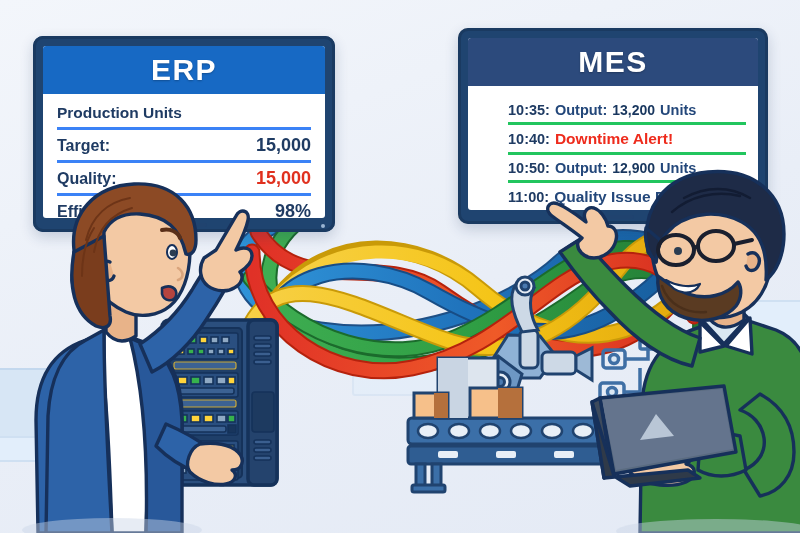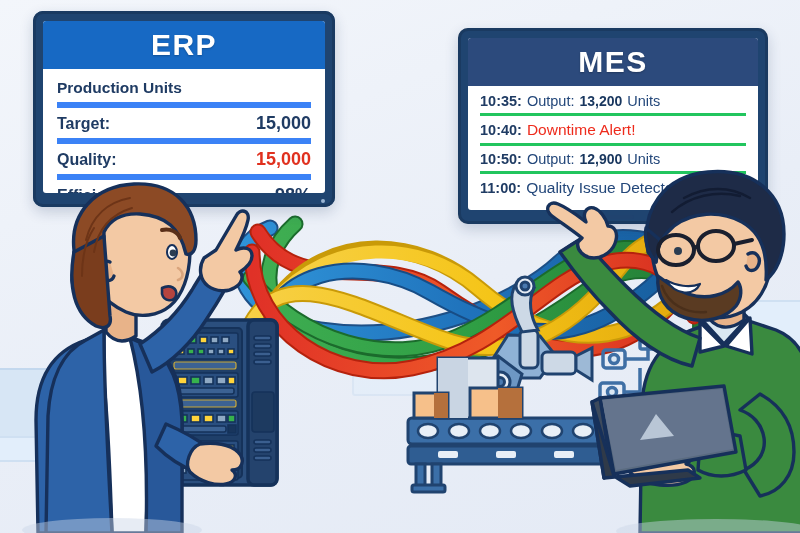--- a/index.html
+++ b/index.html
@@ -24,31 +24,31 @@
   .mon-head{flex:0 0 auto;display:flex;align-items:center;justify-content:center;}
   .mon-head-txt{color:#ffffff;font-weight:bold;letter-spacing:1.5px;
     text-shadow:0 1px 2px rgba(0,0,0,.25);}
   .mon-body{flex:1 1 auto;padding:4px 14px 2px 14px;display:flex;flex-direction:column;}
   .stand-notch{position:absolute;height:4px;border-radius:3px;background:#20436f;}
   .mon-led{position:absolute;width:4px;height:4px;border-radius:50%;background:#9ab4d2;}
 
   
   .erp-title{color:#1f3b63;font-weight:bold;font-size:15.5px;padding:6px 0 5px 0;}
   .erp-row{display:flex;justify-content:space-between;align-items:center;
-    border-top:6px solid #3b82f6;padding:5px 0 4px 0;}
+    border-top:3px solid #3b82f6;padding:5px 0 4px 0;}
   .erp-lbl{color:#1f3b63;font-weight:bold;font-size:16px;}
   .erp-val{color:#1f3b63;font-weight:bold;font-size:18px;}
   .erp-val.alert{color:#e0301e;}
 
   
   .mes-row{display:flex;align-items:center;border-top:3px solid #22c55e;
     padding:5px 0 4px 0;gap:5px;white-space:nowrap;}
   .mes-row:first-child{border-top:none;padding-top:7px;}
   .mes-time{color:#1f3b63;font-weight:bold;font-size:14.5px;}
-  .mes-txt{color:#23477a;font-weight:normal;font-size:14.5px;}
+  .mes-txt{color:#23477a;font-weight:bold;font-size:14.5px;}
   .mes-txt.alert{color:#ee2b1c;}
   .mes-num{color:#18365e;font-weight:bold;font-size:14px;}
 
   .art{position:absolute;inset:0;pointer-events:none;}
   #stage > svg.art{pointer-events:none;}
 </style>
 </head>
 <body>
 
 <div id="stage">
@@ -163,21 +163,21 @@
 
       <rect x="438" y="358" width="60" height="60" fill="#dde5ee" stroke="#20436f" stroke-width="3"></rect>
       <rect x="438" y="358" width="30" height="60" fill="#c9d5e3"></rect>
       <rect x="470" y="388" width="52" height="30" fill="#f6c08a" stroke="#20436f" stroke-width="3"></rect>
       <rect x="498" y="388" width="24" height="30" fill="#b5703c"></rect>
       <rect x="414" y="393" width="34" height="25" fill="#f6c08a" stroke="#20436f" stroke-width="3"></rect>
       <rect x="434" y="393" width="14" height="25" fill="#b5703c"></rect>
     </g>
   </svg>
 
-  <div class="monitor" style="left:33px;top:11px;width:302px;height:196px;background:#1f4470;z-index:6;">
+  <div class="monitor" style="left:33px;top:36px;width:302px;height:196px;background:#1f4470;z-index:6;">
     <div class="bezel" style="background:#1f4470;border:3px solid #1a3a61;border-radius:10px;"></div>
     <div class="screen-inner">
       <div class="mon-head" style="background:#1769c4;height:48px;">
         <span class="mon-head-txt" style="font-size:30px;">ERP</span>
       </div>
       <div class="mon-body">
         <div class="erp-title">Production Units</div>
 
         <div class="erp-row">
           <span class="erp-lbl">Target:</span>
@@ -198,21 +198,21 @@
     <div class="stand-notch" style="left:128px;bottom:5px;width:46px;"></div>
     <div class="mon-led" style="right:10px;bottom:4px;"></div>
   </div>
 
   <div class="monitor" style="left:458px;top:28px;width:310px;height:196px;background:#a3a3a3;z-index:6;">
     <div class="bezel" style="background:#1f4470;border:3px solid #1a3a61;border-radius:10px;"></div>
     <div class="screen-inner">
       <div class="mon-head" style="background:#2c4a7c;height:48px;">
         <span class="mon-head-txt" style="font-size:30px;">MES</span>
       </div>
-      <div class="mon-body" style="padding:0 12px;">
+      <div class="mon-body" style="padding:9px 12px;margin-left:28px;">
 
         <div class="mes-row">
           <span class="mes-time">10:35:</span>
           <span class="mes-txt">Output:</span>
           <span class="mes-num">13,200</span>
           <span class="mes-txt">Units</span>
         </div>
 
         <div class="mes-row">
           <span class="mes-time">10:40:</span>

